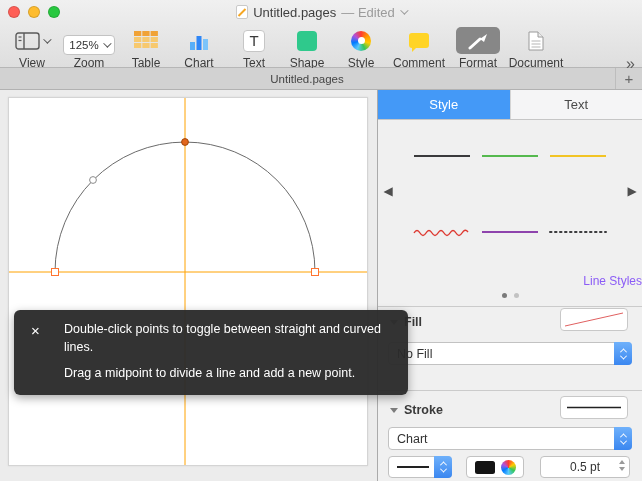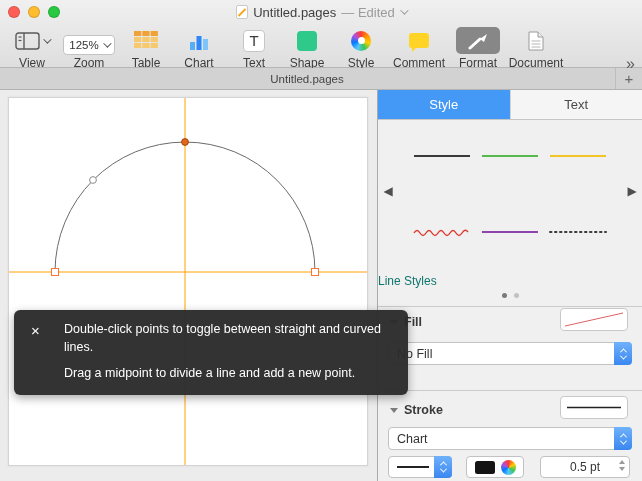--- a/index.html
+++ b/index.html
@@ -83,22 +83,22 @@
   .seg-tab.active { background:var(--accent,#4499f7); color:#fff; }
   .seg-tab.inactive { background:#f5f5f6; color:#4a4a4a; border-left:1px solid #d4d4d4; }
 
   .presets { position:absolute; top:48px; left:30px; width:204px;
              display:grid; grid-template-columns:repeat(3,1fr); grid-template-rows:36px 36px;
              row-gap:40px; align-items:center; justify-items:center; }
   .preset { width:60px; height:20px; display:flex; align-items:center; justify-content:center; }
   .p-line { fill:none; stroke-width:2; }
   .car-arrow { position:absolute; top:94px; font-size:12px; color:#4f4f4f; width:16px; text-align:center; }
   .car-prev { left:2px; } .car-next { right:2px; }
-  .car-caption { position:absolute; top:184px; left:0; width:100%; text-align:left;
-                 font-size:12px; color:#0f766e; }
+  .car-caption { position:absolute; top:184px; left:0; width:100%; text-align:right;
+                 font-size:12px; color:#8b5cf6; }
   .car-dots { position:absolute; top:203px; left:0; width:100%; display:flex; justify-content:center; gap:7px; }
   .dot { width:5px; height:5px; border-radius:50%; background:#c2c2c2; }
   .dot.active { background:#7a7a7a; }
 
   .sec-div { position:absolute; left:0; right:0; height:1px; background:#cbcbcb; }
   .sec-header { position:absolute; left:12px; display:flex; align-items:center; gap:6px;
                 font-size:12.5px; font-weight:bold; color:#3a3a3a; }
   .disclosure { width:0; height:0; border-left:4px solid transparent; border-right:4px solid transparent;
                 border-top:5px solid #7c7c7c; display:inline-block; }
   .swatch { position:absolute; right:14px; width:68px; height:23px; background:#fff;

